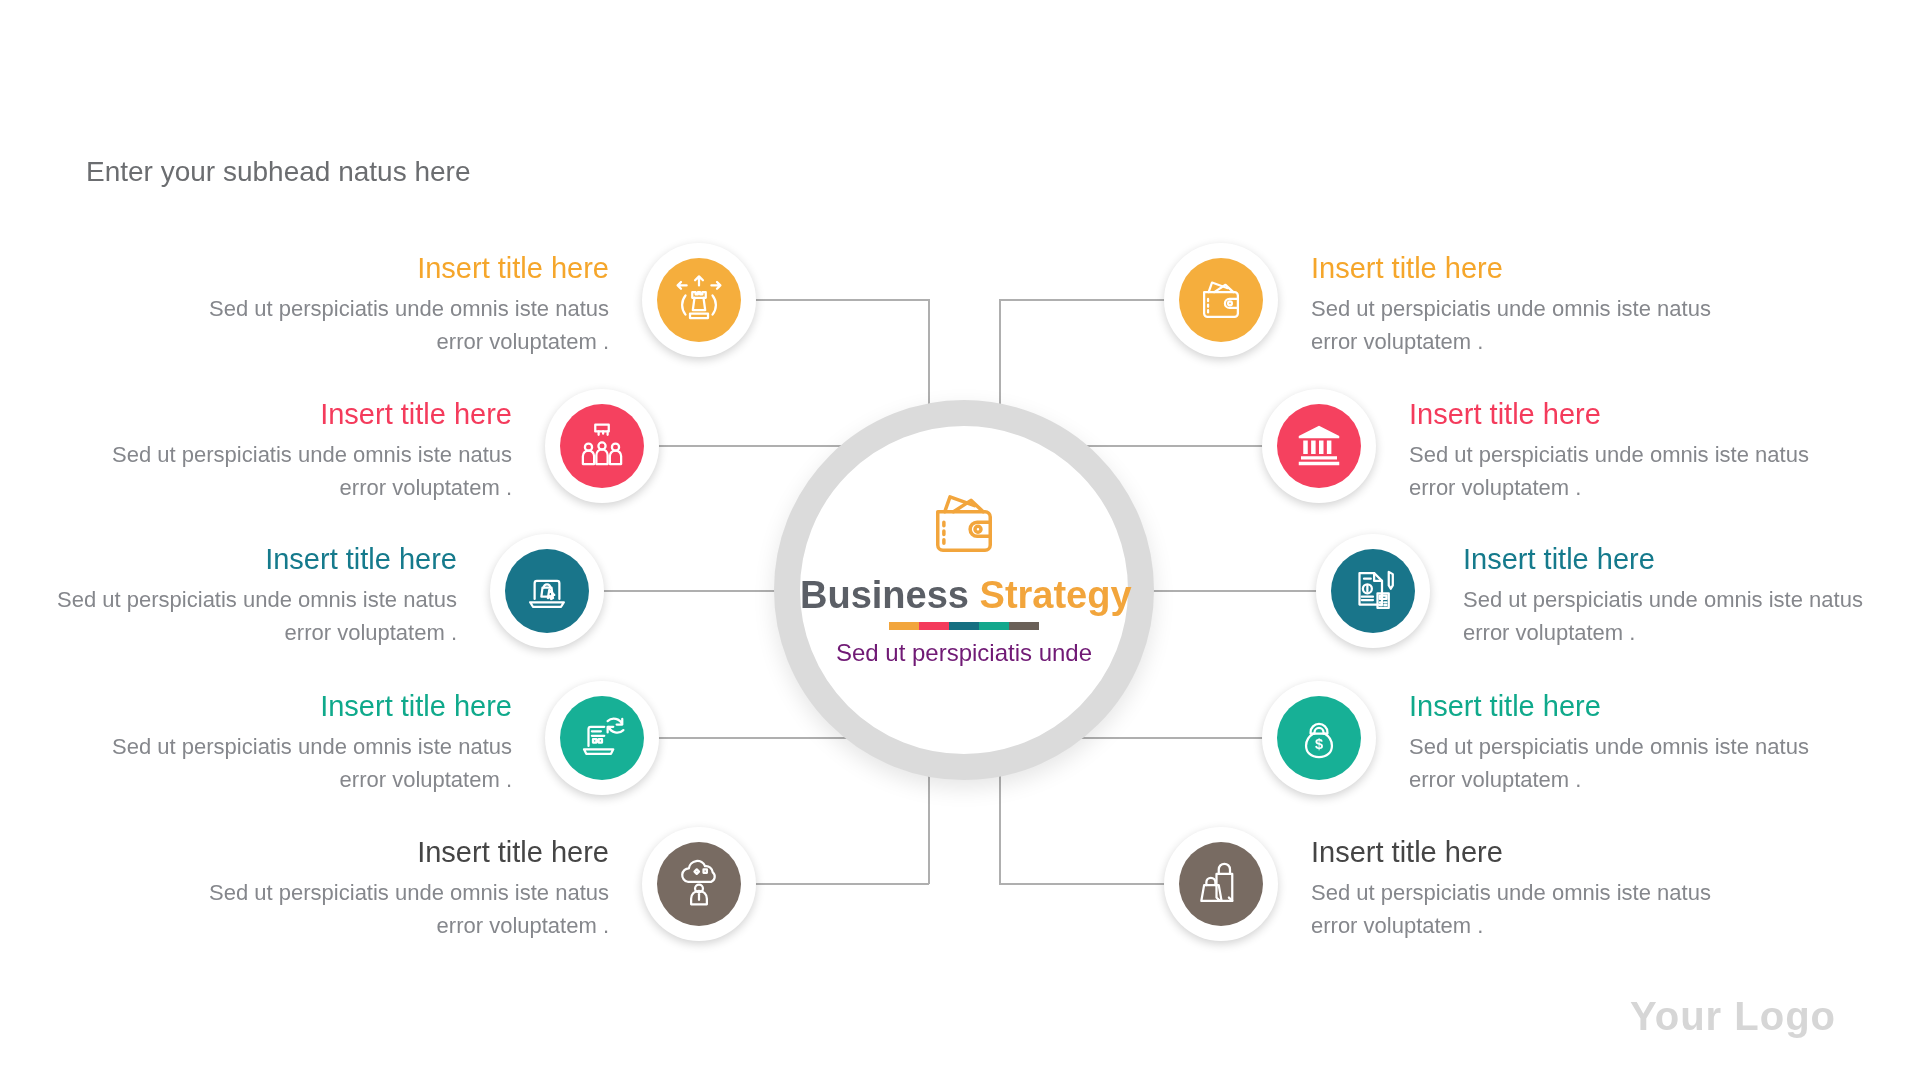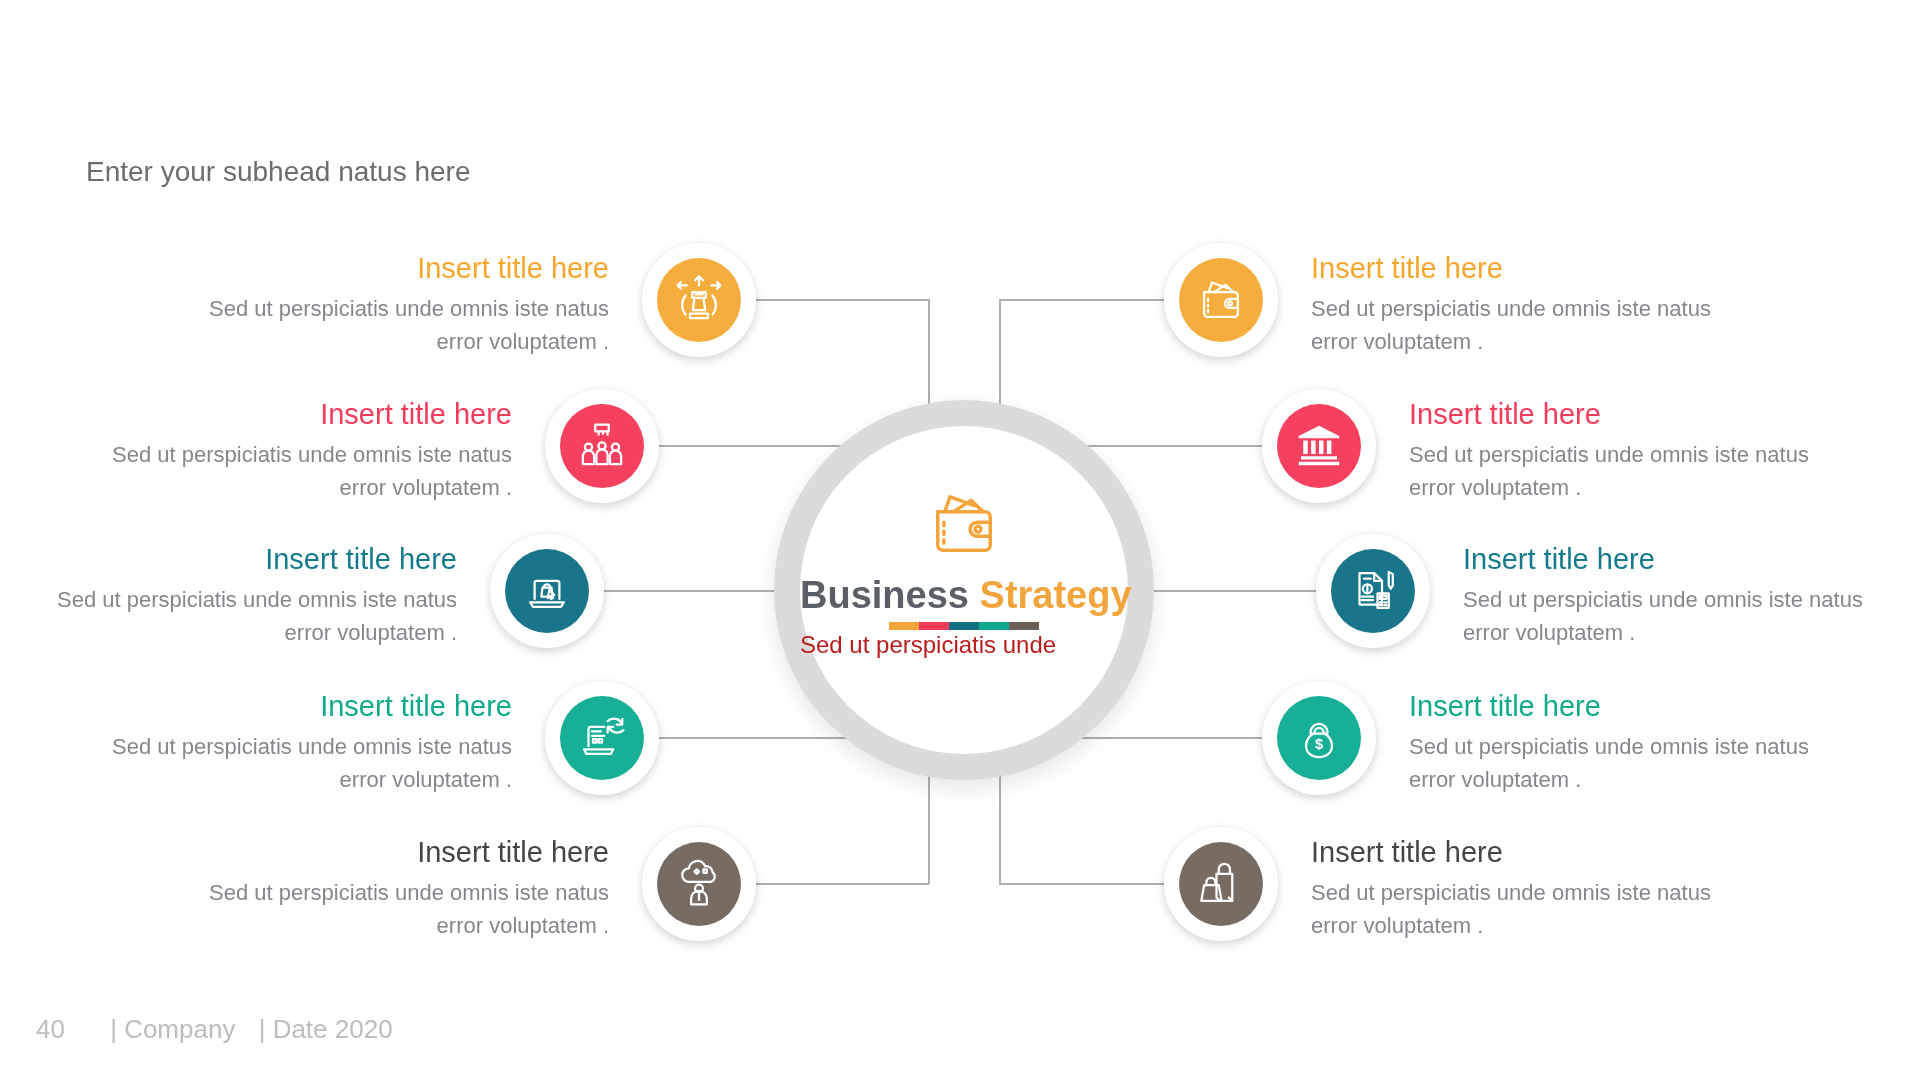--- a/index.html
+++ b/index.html
@@ -18,22 +18,22 @@
   
   .hub{position:absolute;left:774px;top:400px;width:380px;height:380px;box-sizing:border-box;
        border:26px solid #DBDBDB;border-radius:50%;background:#ffffff;
        box-shadow:0 8px 22px rgba(0,0,0,0.10);}
   .hub-icon{position:absolute;left:122px;top:52px;width:84px;height:92px;}
   .hub-title{position:absolute;left:0;top:148px;width:328px;text-align:right;font-size:38px;font-weight:700;white-space:nowrap;}
   .hub-title .primary{color:#5B5F66;}
   .hub-title .accent{color:#F2A53C;}
   .hub-bar{position:absolute;left:89px;top:196px;width:150px;height:8px;display:flex;}
   .hub-bar span{flex:1;height:100%;}
-  .hub-desc{position:absolute;left:0;top:200px;width:328px;
-            font-size:24px;line-height:37px;color:#b91c1c;}
+  .hub-desc{position:absolute;left:0;top:208px;width:328px;text-align:center;
+            font-size:24px;line-height:37px;color:#701a75;}
 
   
   .txt{position:absolute;width:400px;}
   .ta-r{text-align:right;}
   .ta-l{text-align:left;}
   .item-title{font-size:29px;margin-bottom:7px;}
   .item-body{font-size:22px;line-height:33px;color:#85878C;}
 
   
   .halo{position:absolute;width:114px;height:114px;border-radius:50%;background:#ffffff;
@@ -251,19 +251,15 @@
       <svg viewBox="0 0 48 48">
         <path d="M22 15v-4a5 5 0 0 1 10 0v4"></path>
         <path d="M20 15h14v24H23l-3-3z"></path>
         <path d="M34 39l-3-3"></path>
         <path d="M11 25v-2.5a4 4 0 0 1 8 0V25"></path>
         <path d="M9 25h13l2.5 14H6.5z"></path>
       </svg>
     </div>
   </div>
 
-  <div class="footer-left">
-    <span>40</span>
-    <span class="co">| Company</span>
-    <span class="dt">| Date 2020</span>
-  </div>
+  <div class="logo">Your Logo</div>
 
 </div>
 
 </body></html>

